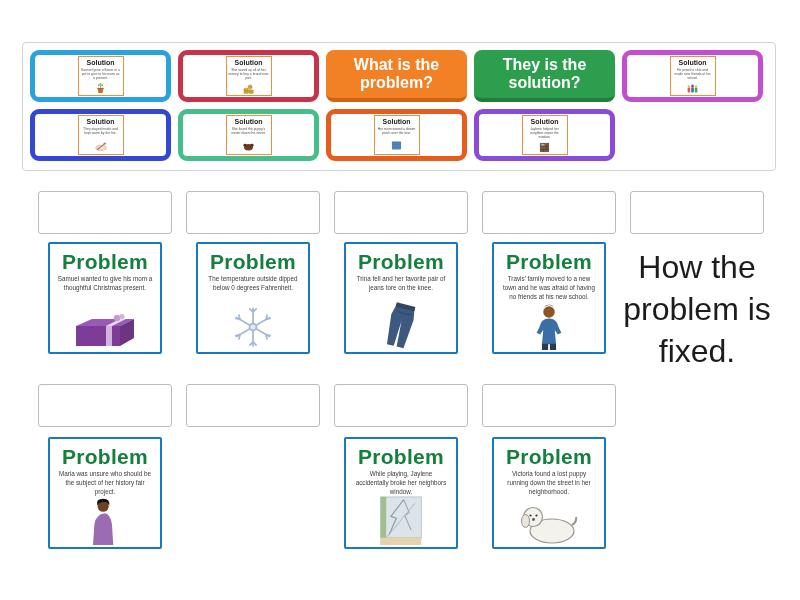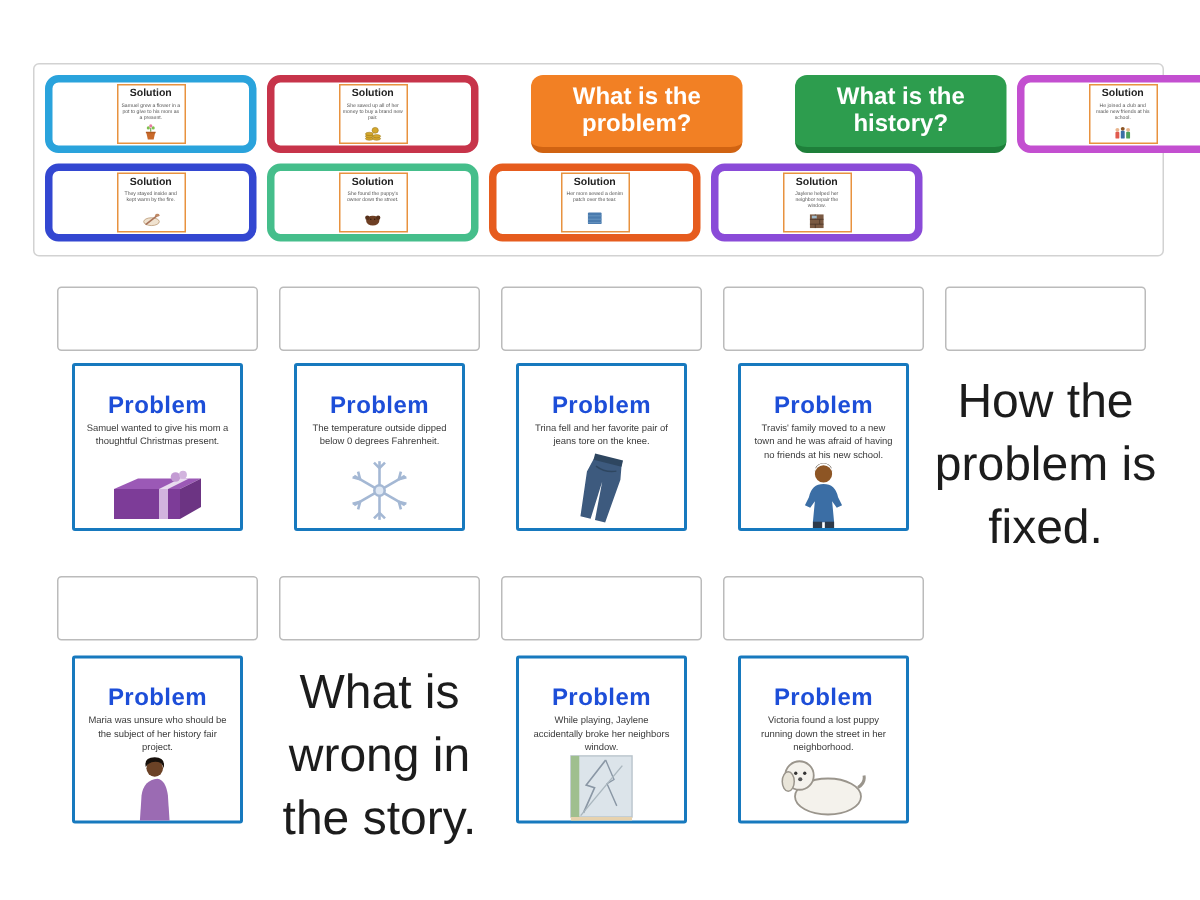--- a/index.html
+++ b/index.html
@@ -9,35 +9,35 @@
   
   .tray{position:absolute;left:22px;top:42px;width:754px;height:129px;
         border:1px solid #d2d2d2;border-radius:4px;background:#fff;
         box-sizing:border-box;padding:7px;}
   .tray-row{display:flex;gap:7px;margin-bottom:7px;}
   .tcard{flex:0 0 141px;width:141px;height:52px;border-radius:9px;box-sizing:border-box;}
   .tcard.solution{border:5px solid #999;background:#fff;display:flex;
         align-items:center;justify-content:center;}
   .tcard.prompt{color:#fff;font-weight:bold;font-size:16px;line-height:1.12;
         display:flex;align-items:center;justify-content:center;text-align:center;
-        border-bottom:4px solid #999;border-radius:8px;padding:13px 10px;box-sizing:border-box;margin-left:28px;}
+        border-bottom:4px solid #999;border-radius:8px;padding:13px 10px;box-sizing:border-box;}
   .mini{width:46px;height:40px;border:1.5px solid #e8923f;box-sizing:border-box;
         background:#fff;display:flex;flex-direction:column;align-items:center;
         padding-top:2px;overflow:hidden;}
   .mini-title{font-size:7px;font-weight:bold;color:#222;line-height:1.1;}
   .mini-text{font-size:3.4px;color:#555;text-align:center;line-height:1.25;margin:1px 2px;}
   .mini-img{flex:1;display:flex;align-items:center;justify-content:center;}
 
   
   .slot{position:absolute;width:134px;height:43px;border:1px solid #bbb;
         border-radius:3px;background:#fff;box-sizing:border-box;}
   .pcard{position:absolute;width:114px;height:112px;border:2.5px solid #1779be;
         border-radius:2px;background:#fff;box-sizing:border-box;
         display:flex;flex-direction:column;align-items:center;overflow:hidden;}
-  .pcard-title{font-size:16px;font-weight:bold;color:#1d4ed8;margin-top:19px;
+  .pcard-title{font-size:21px;font-weight:bold;color:#15803d;margin-top:7px;
         letter-spacing:.3px;line-height:1;}
   .pcard-text{font-size:6.3px;color:#3a3a3a;text-align:center;line-height:1.4;
         margin:3px 7px 0;}
   .pcard-img{flex:1;display:flex;align-items:flex-end;justify-content:center;
         padding-bottom:2px;}
   .answer{position:absolute;font-size:32px;color:#1c1c1c;text-align:center;line-height:1.32;}
   .tilt{transform:rotate(14deg);}
 </style>
 </head>
 <body>
@@ -81,21 +81,21 @@
               </svg>
           </div>
         </div>
       </div>
 
       <div class="tcard prompt" style="background-color: rgb(242, 128, 36); border-bottom-color: rgb(208, 99, 18);">
         <span>What is the problem?</span>
       </div>
 
       <div class="tcard prompt" style="background-color: rgb(45, 157, 78); border-bottom-color: rgb(30, 127, 58);">
-        <span>What is the history?</span>
+        <span>They is the solution?</span>
       </div>
 
       <div class="tcard solution" style="border-color: rgb(195, 79, 208);">
         <div class="mini" style="border-color: rgb(232, 146, 63);">
           <div class="mini-title">Solution</div>
           <div class="mini-text">He joined a club and made new friends at his school.</div>
           <div class="mini-img">
             <svg width="13" height="13" viewBox="0 0 20 20">
                 <circle cx="4.5" cy="7" r="2" fill="#e8b48c"></circle>
                 <rect x="2.5" y="9" width="4" height="7" rx="1" fill="#e05a4e"></rect>
@@ -246,21 +246,20 @@
     <div class="pcard-text">Maria was unsure who should be the subject of her history fair project.</div>
     <div class="pcard-img">
       <svg width="38" height="48" viewBox="0 0 38 52">
           <circle cx="17" cy="10" r="6" fill="#6b4226"></circle>
           <path d="M10.5 9 q-1.5 -7 6.5 -7 q8 0 6.5 8 q-1 -4 -4 -4.5 q-6 -1 -9 3.5 z" fill="#17100b"></path>
           <path d="M19 17.5 q-10 1 -11.5 12 l-1.5 22.5 h22 l-1.5 -22.5 q-1.5 -11 -7.5 -12 z" fill="#9b6bb3"></path>
         </svg>
     </div>
   </div>
 
-  <div class="answer" style="left:175px;top:440px;width:156px">What is wrong in the story.</div>
 
   <div class="pcard" style="left: 344px; top: 437px; border-color: rgb(23, 121, 190);">
     <div class="pcard-title">Problem</div>
     <div class="pcard-text">While playing, Jaylene accidentally broke her neighbors window.</div>
     <div class="pcard-img">
       <svg width="44" height="50" viewBox="0 0 46 54">
           <rect x="1" y="1" width="44" height="44" fill="#dce4ea" stroke="#b9c4cc"></rect>
           <rect x="1" y="1" width="6" height="52" fill="#9fbf8f"></rect>
           <rect x="1" y="45" width="44" height="8" fill="#e7d2ae"></rect>
           <path d="M26 4 l-14 18 6 2 -8 18" stroke="#8a97a5" stroke-width="1.2" fill="none"></path>

